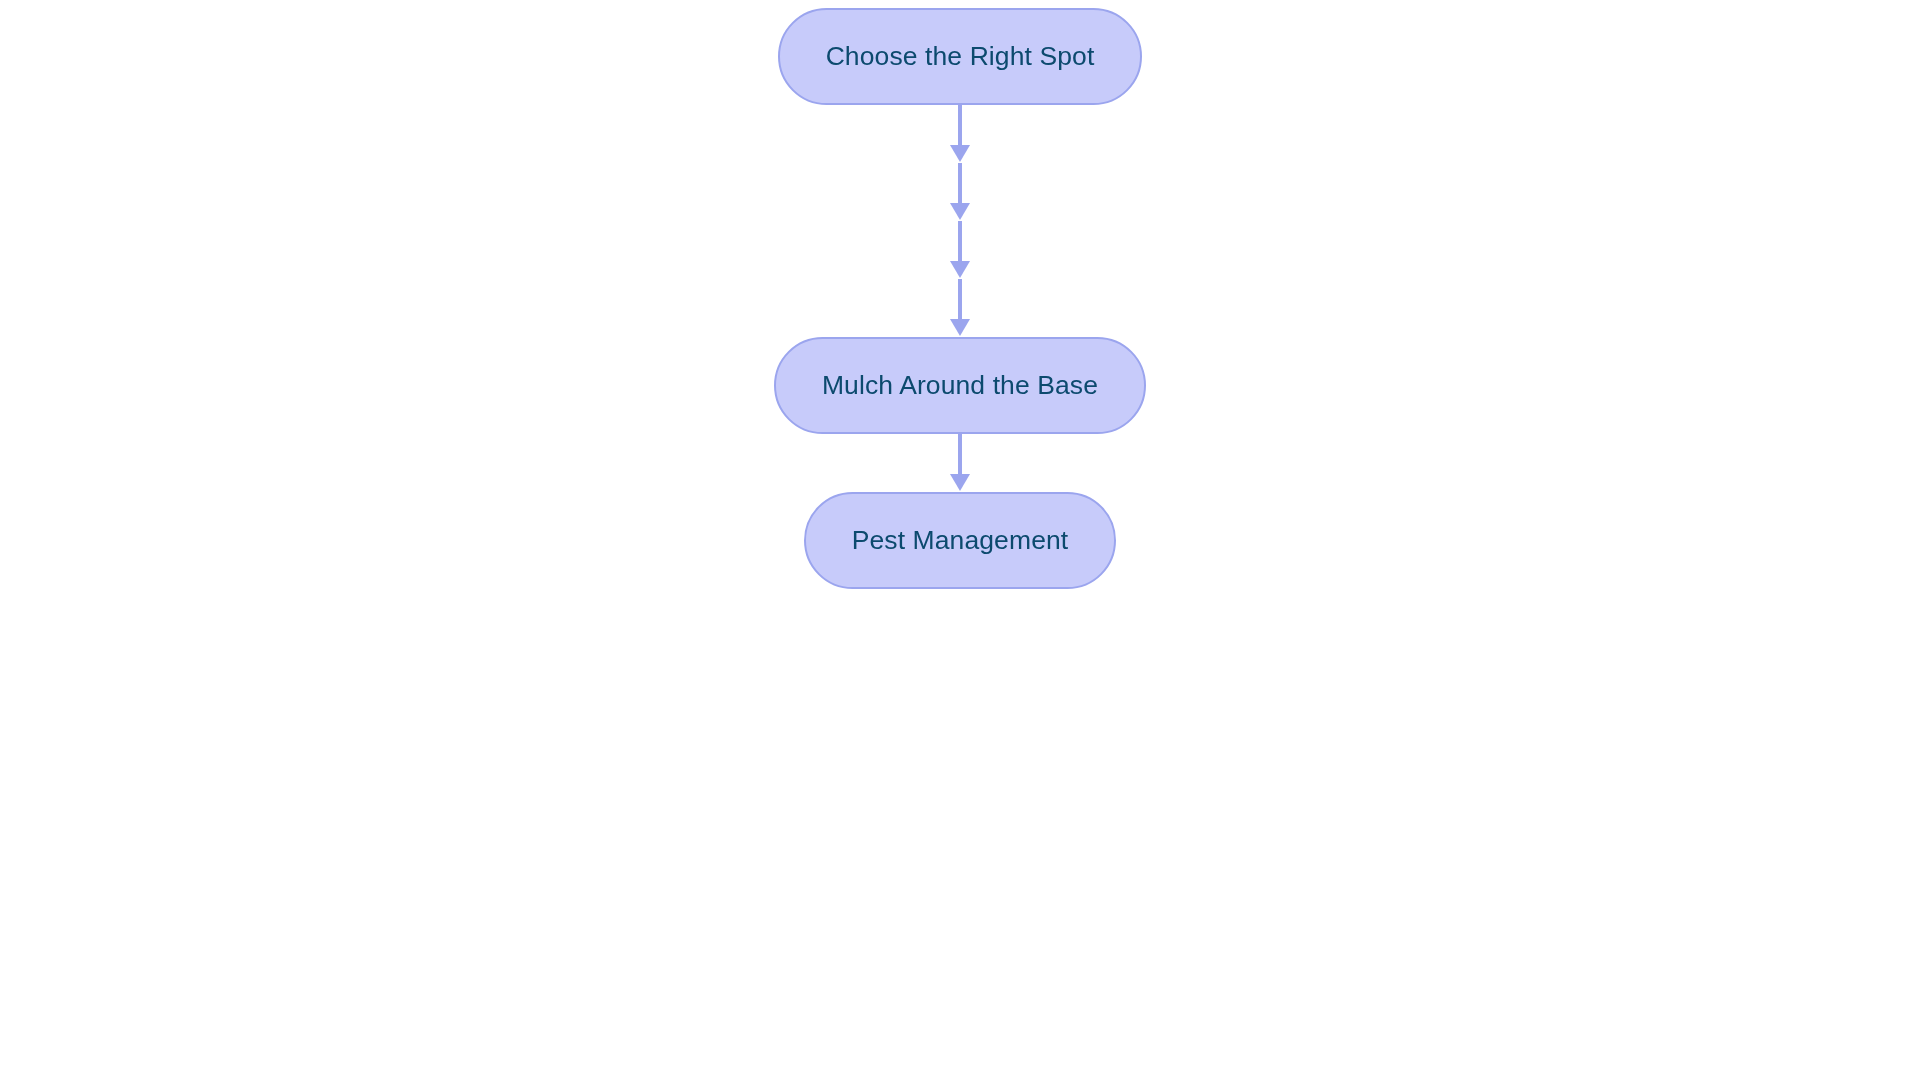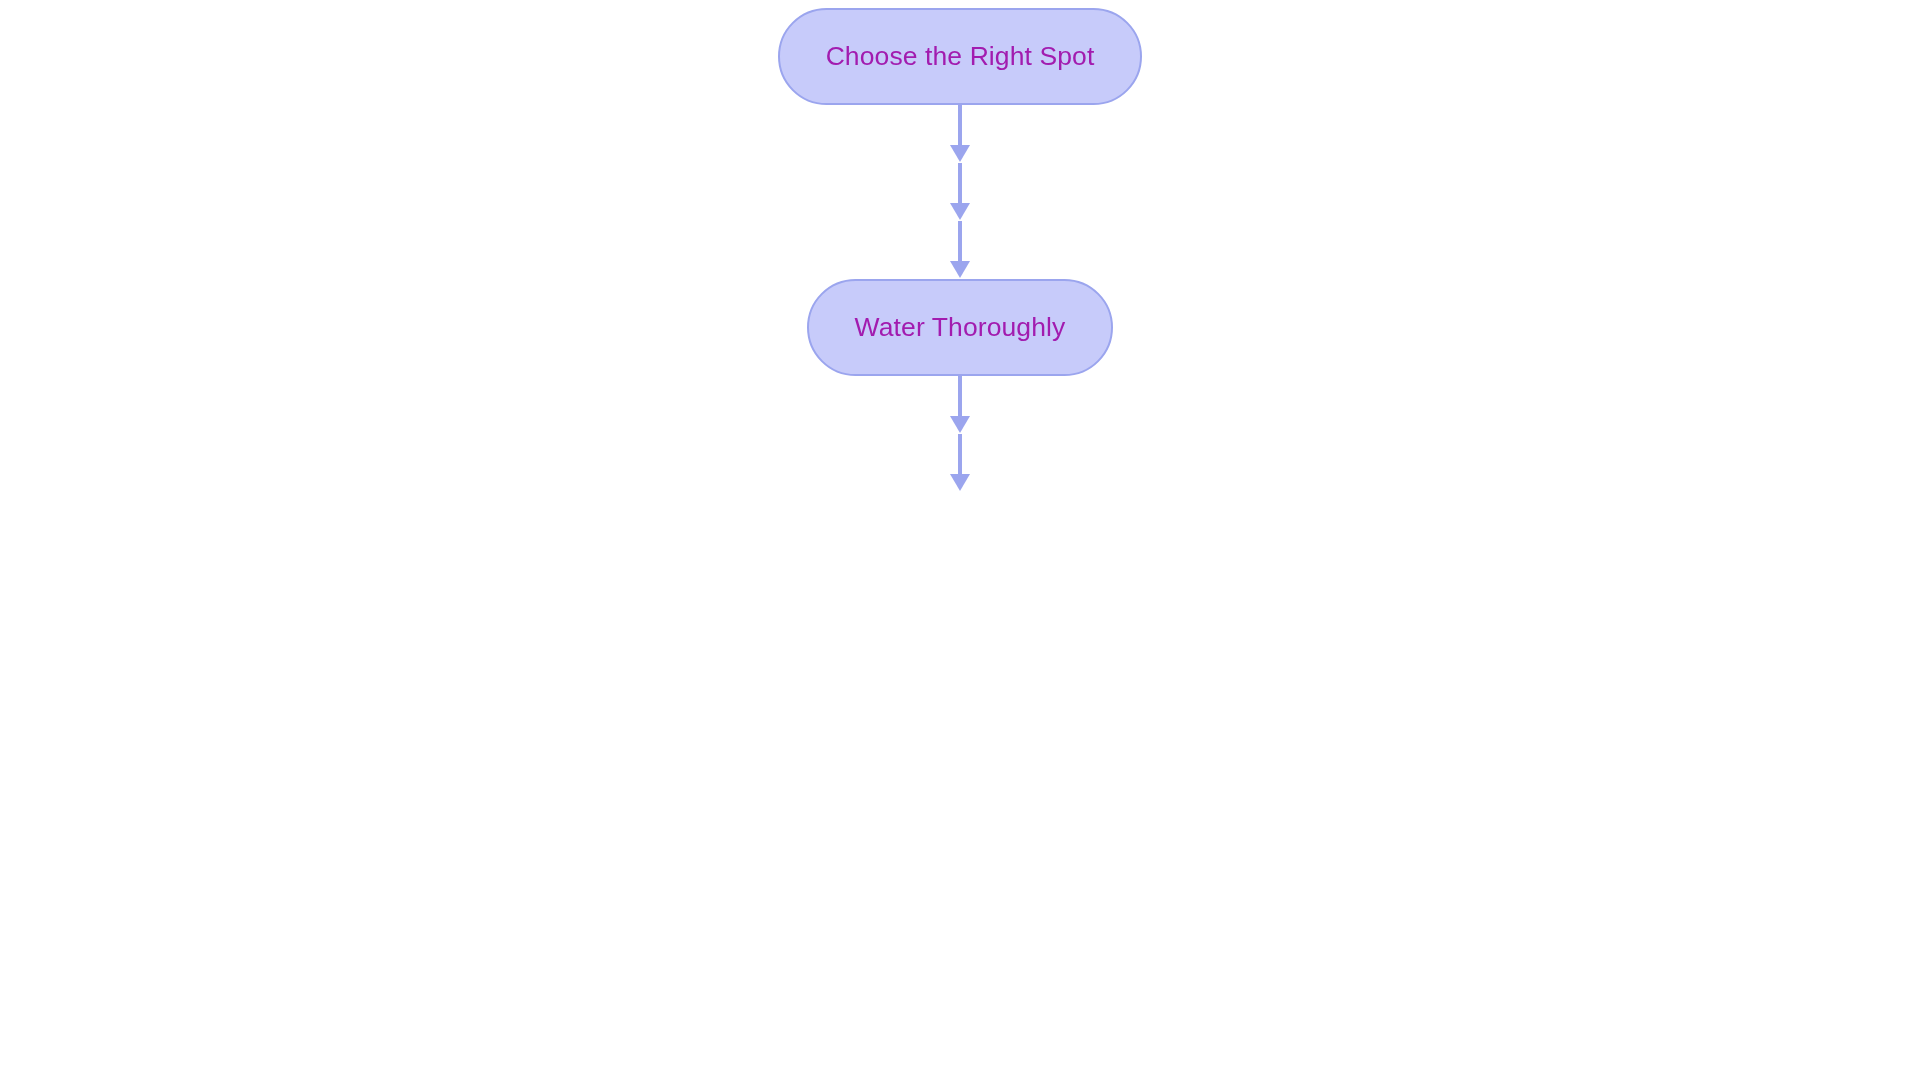--- a/index.html
+++ b/index.html
@@ -45,21 +45,21 @@
     border-radius: 500px;
     display: flex;
     align-items: center;
     justify-content: center;
     padding: 0 46px;
     white-space: nowrap;
     flex: 0 0 auto;
   }
 
   .flow-node-label {
-    color: #a21caf;
+    color: #0c4a6e;
     font-size: 26.5px;
     font-weight: 400;
     letter-spacing: 0.1px;
     line-height: 1;
     font-family: "Liberation Sans", "DejaVu Sans", sans-serif;
   }
 
   
   .flow-connector {
     position: relative;
@@ -101,34 +101,37 @@
     </div>
 
 
     <div class="flow-connector">
       <svg width="40" height="58" viewBox="0 0 40 58" aria-hidden="true">
         <line x1="20" y1="0" x2="20" y2="42" stroke="#9ba5ee" stroke-width="4"></line>
         <polygon points="10,40 30,40 20,57" fill="#9ba5ee"></polygon>
       </svg>
     </div>
 
+
+    <div class="flow-connector">
+      <svg width="40" height="58" viewBox="0 0 40 58" aria-hidden="true">
+        <line x1="20" y1="0" x2="20" y2="42" stroke="#9ba5ee" stroke-width="4"></line>
+        <polygon points="10,40 30,40 20,57" fill="#9ba5ee"></polygon>
+      </svg>
+    </div>
+
     <div class="flow-node">
-      <span class="flow-node-label">Water Thoroughly</span>
+      <span class="flow-node-label">Mulch Around the Base</span>
     </div>
 
     <div class="flow-connector">
       <svg width="40" height="58" viewBox="0 0 40 58" aria-hidden="true">
         <line x1="20" y1="0" x2="20" y2="42" stroke="#9ba5ee" stroke-width="4"></line>
         <polygon points="10,40 30,40 20,57" fill="#9ba5ee"></polygon>
       </svg>
     </div>
 
-
-    <div class="flow-connector">
-      <svg width="40" height="58" viewBox="0 0 40 58" aria-hidden="true">
-        <line x1="20" y1="0" x2="20" y2="42" stroke="#9ba5ee" stroke-width="4"></line>
-        <polygon points="10,40 30,40 20,57" fill="#9ba5ee"></polygon>
-      </svg>
+    <div class="flow-node">
+      <span class="flow-node-label">Pest Management</span>
     </div>
-
 
   </div>
 </div>
 
 </body></html>

